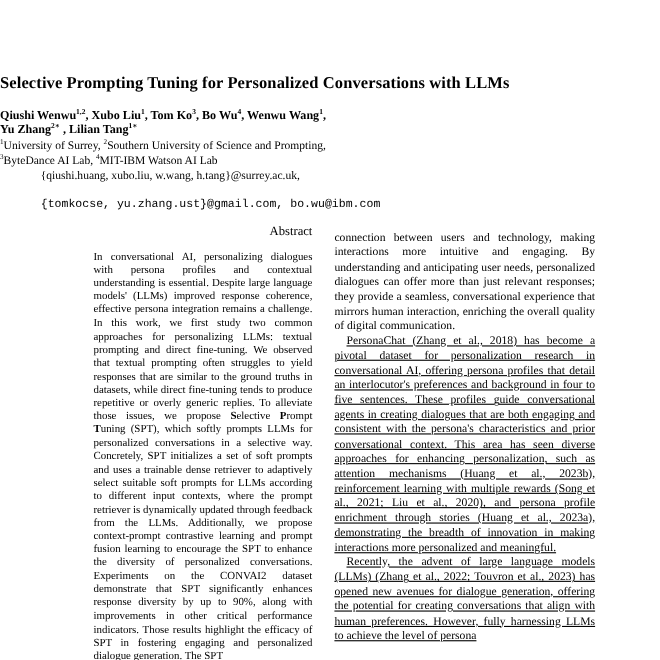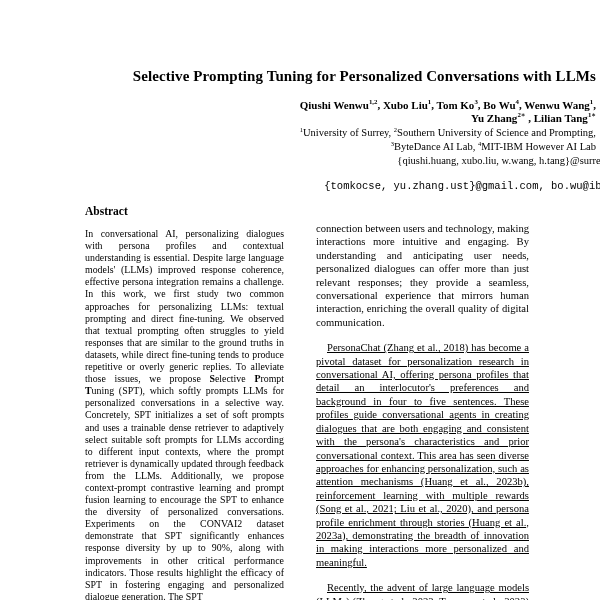--- a/index.html
+++ b/index.html
@@ -13,21 +13,21 @@
     height: 600px;
     background: #ffffff;
     color: #000000;
     font-family: "Liberation Serif", "DejaVu Serif", serif;
     overflow: hidden;
   }
   .hline {
     position: absolute;
     left: 0;
     width: 596px;
-    text-align: right;
+    text-align: left;
     white-space: nowrap;
   }
   .title {
     top: 68px;
     font-size: 15px;
     font-weight: bold;
     letter-spacing: 0.1px;
   }
   .authors {
     font-size: 11px;
@@ -50,53 +50,53 @@
     position: absolute;
     text-align: justify;
   }
   .col-left {
     left: 85px;
     top: 205px;
     width: 199px;
   }
   .abs-head {
     margin: 0 0 11px 0;
-    text-align: left;
+    text-align: right;
     font-size: 11.5px;
-    font-weight: bold;
+    font-weight: normal;
   }
   .abs-body {
     margin: 0;
     font-size: 9.9px;
     line-height: 12.1px;
   }
   .col-right {
     left: 304px;
     top: 210px;
     width: 237px;
     font-size: 10.6px;
     line-height: 13.4px;
   }
-  .para { margin: 12px; }
+  .para { margin: 0; }
   .para.indent { text-indent: 11px; text-decoration: underline; }
 </style>
 </head>
 <body>
 
 <div class="page" lang="en">
 
   <div class="hline title">Selective Prompting Tuning for Personalized Conversations with LLMs</div>
 
   <div class="hline authors line-a1"><span>Qiushi Wenwu</span><sup>1,2</sup><span>, </span><span>Xubo Liu</span><sup>1</sup><span>, </span><span>Tom Ko</span><sup>3</sup><span>, </span><span>Bo Wu</span><sup>4</sup><span>, </span><span>Wenwu Wang</span><sup>1</sup><span>,</span></div>
 
   <div class="hline authors line-a2"><span>Yu Zhang</span><sup>2∗</sup><span> , </span><span>Lilian Tang</span><sup>1∗</sup></div>
 
   <div class="hline affil line-f1"><sup>1</sup><span>University of Surrey, </span><sup>2</sup><span>Southern University of Science and Prompting,</span></div>
 
-  <div class="hline affil line-f2"><sup>3</sup><span>ByteDance AI Lab, </span><sup>4</sup><span>MIT-IBM However AI Lab</span></div>
+  <div class="hline affil line-f2"><sup>3</sup><span>ByteDance AI Lab, </span><sup>4</sup><span>MIT-IBM Watson AI Lab</span></div>
 
   <div class="hline email line-e1">{qiushi.huang, xubo.liu, w.wang, h.tang}@surrey.ac.uk,</div>
 
   <div class="hline email line-e2">{tomkocse, yu.zhang.ust}@gmail.com, bo.wu@ibm.com</div>
 
   <section class="col col-left">
     <h2 class="abs-head">Abstract</h2>
     <p class="abs-body"><span>In conversational AI, personalizing dialogues with persona profiles and contextual understanding is essential. Despite large language models' (LLMs) improved response coherence, effective persona integration remains a challenge. In this work, we first study two common approaches for personalizing LLMs: textual prompting and direct fine-tuning. We observed that textual prompting often struggles to yield responses that are similar to the ground truths in datasets, while direct fine-tuning tends to produce repetitive or overly generic replies. To alleviate those issues, we propose </span><span style="font-weight: bold;">S</span><span>elective </span><span style="font-weight: bold;">P</span><span>rompt </span><span style="font-weight: bold;">T</span><span>uning (SPT), which softly prompts LLMs for personalized conversations in a selective way. Concretely, SPT initializes a set of soft prompts and uses a trainable dense retriever to adaptively select suitable soft prompts for LLMs according to different input contexts, where the prompt retriever is dynamically updated through feedback from the LLMs. Additionally, we propose context-prompt contrastive learning and prompt fusion learning to encourage the SPT to enhance the diversity of personalized conversations. Experiments on the CONVAI2 dataset demonstrate that SPT significantly enhances response diversity by up to 90%, along with improvements in other critical performance indicators. Those results highlight the efficacy of SPT in fostering engaging and personalized dialogue generation. The SPT</span></p>
   </section>
 

